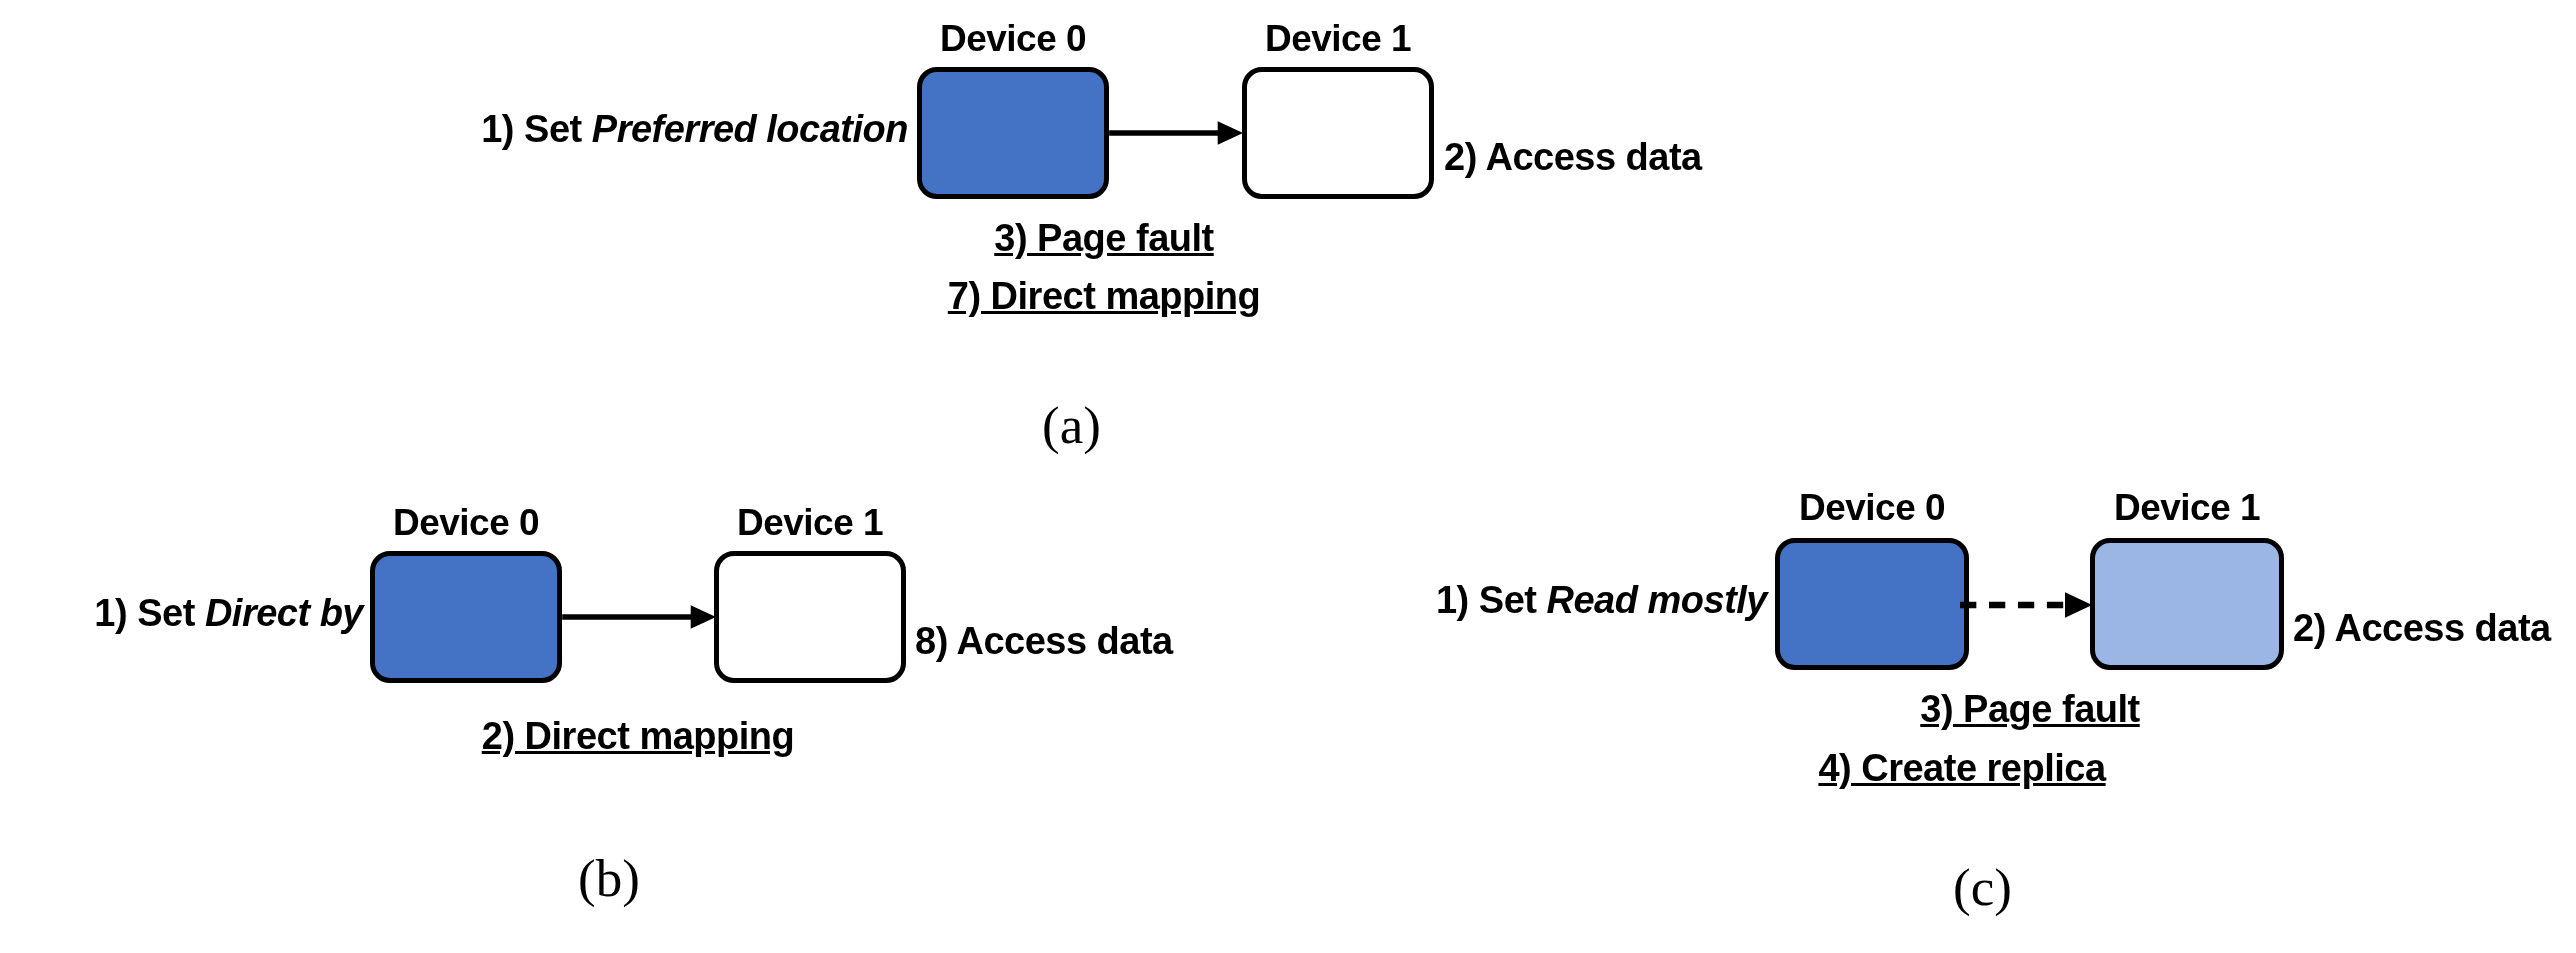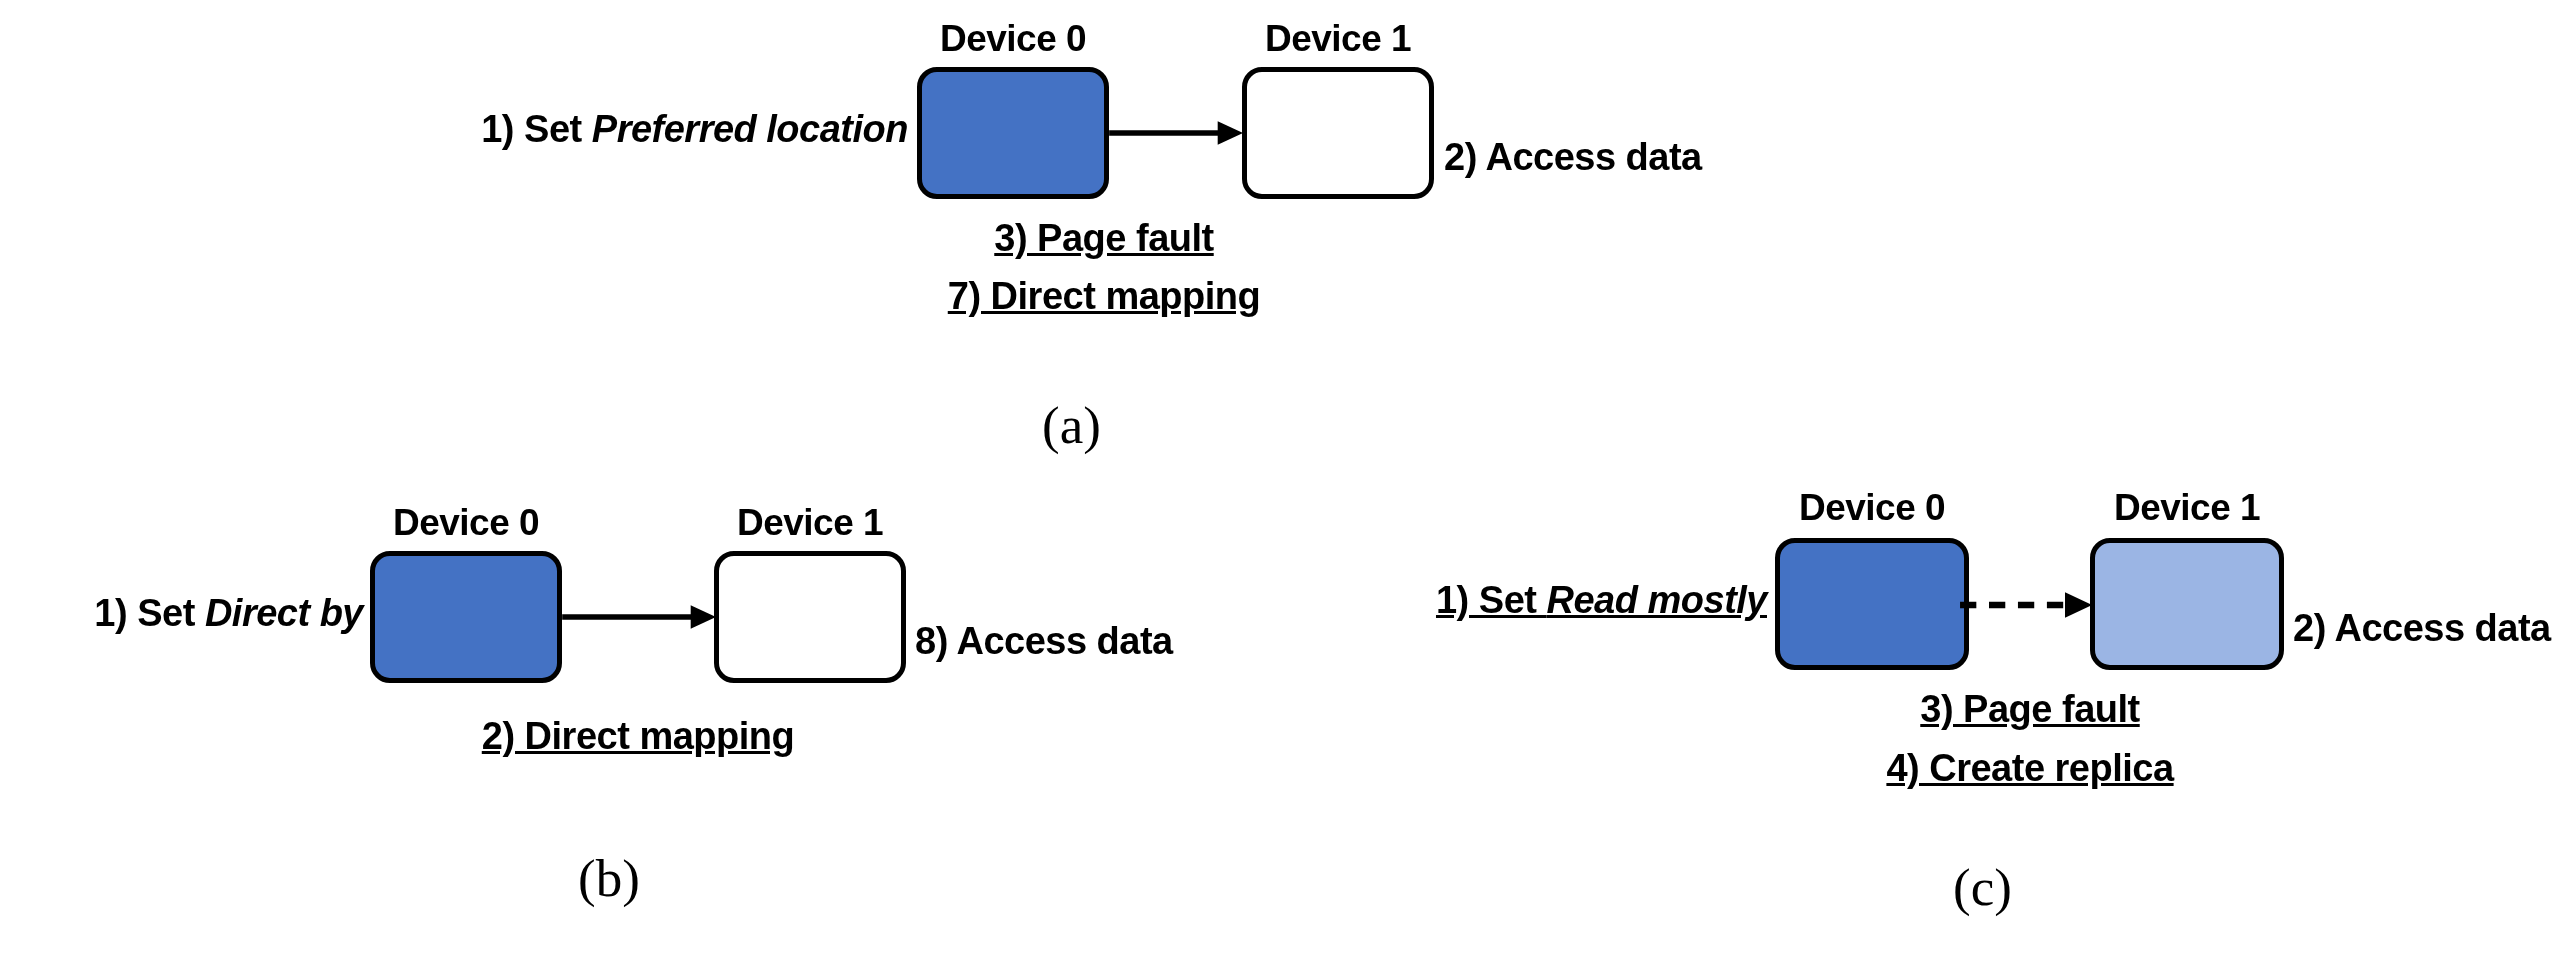--- a/index.html
+++ b/index.html
@@ -135,25 +135,25 @@
 
   <div class="dev-box replica" style="left:2090px;top:538px;width:194px;height:132px;"></div>
 
   <div class="arrow" style="left:1960px;top:586px;width:134px;height:38px;">
     <svg width="134" height="38" viewBox="0 0 148 42">
       <line x1="0" y1="21" x2="118" y2="21" stroke="#000" stroke-width="7" stroke-dasharray="18,14"></line>
       <polygon points="146,21 116,7 116,35" fill="#000"></polygon>
     </svg>
   </div>
 
-  <div class="step left" style="left:1323px;top:580px;width:444px;text-decoration:underline;">
+  <div class="step left" style="left:1323px;top:580px;width:444px;">
     <span>1) Set </span><span class="em">Read mostly</span>
   </div>
 
   <div class="step right" style="left:2293px;top:580px;">2) Access data</div>
 
   <div class="step center" style="left:1758px;top:689px;width:544px;">3) Page fault</div>
 
-  <div class="step center" style="left:1758px;top:748px;width:544px;">4) Create replica</div>
+  <div class="step center" style="left:1690px;top:748px;width:544px;">4) Create replica</div>
 
   <div class="fig-caption" style="left:1953px;top:861px;">(c)</div>
 </div>
 
 
 </body></html>

